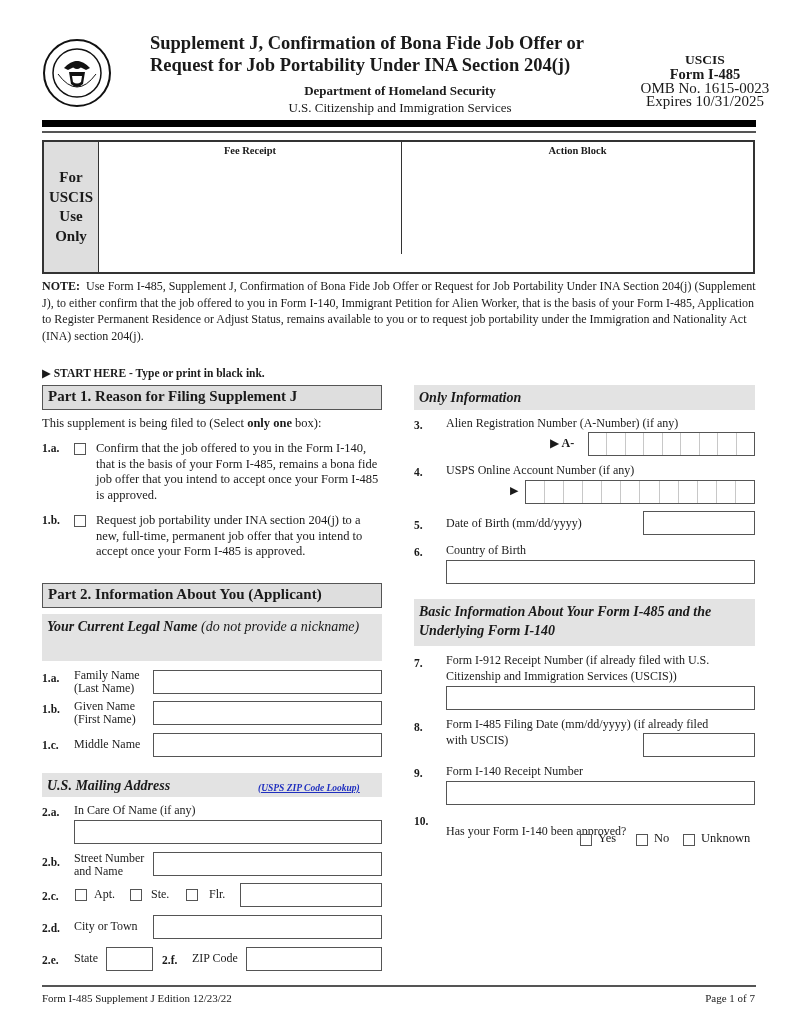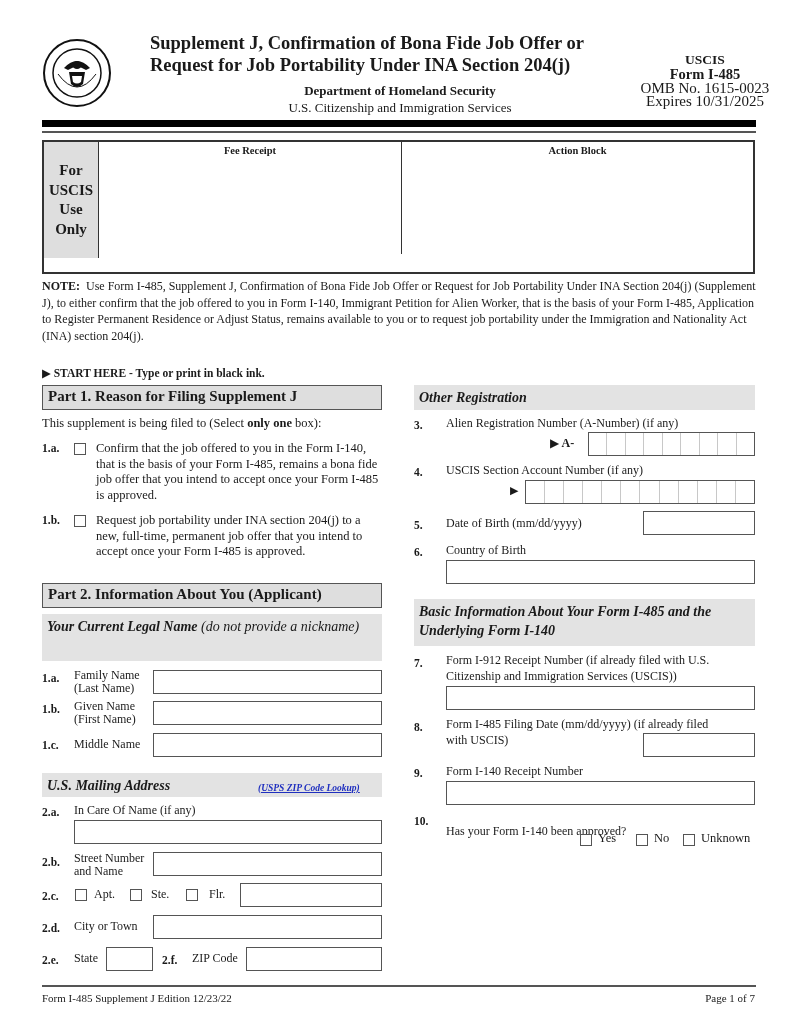--- a/index.html
+++ b/index.html
@@ -14,21 +14,21 @@
   .dept .b { font-weight: bold; }
   .formid { left: 640px; top: 52px; width: 130px; text-align: center; line-height: 15px; }
   .formid .uscis { font-weight: bold; font-size: 13.5px; }
   .formid .fnum { font-weight: bold; font-size: 14.5px; text-align: center; }
   .formid .small { font-size: 15px; line-height: 13px; }
   .rule-thick { left: 42px; top: 120px; width: 714px; height: 7px; background: #000; }
   .rule-thin  { left: 42px; top: 131px; width: 714px; height: 2px; background: #555; }
 
   
   .uscis-box { left: 42px; top: 140px; width: 713px; height: 134px; border: 2px solid #333; box-sizing: border-box; }
-  .uscis-side { left: 0; top: 0; width: 55px; height: 116px; background: #dedede; border-right: 1.5px solid #333; box-sizing: border-box;
+  .uscis-side { left: 0; top: 0; width: 55px; height: 130px; background: #dedede; border-right: 1.5px solid #333; box-sizing: border-box;
                 display: flex; align-items: center; justify-content: center; text-align: center; font-weight: bold; font-size: 15px; line-height: 19.5px; }
   .fee { left: 55px; top: 0; width: 303px; height: 112px; border-right: 1.5px solid #333; box-sizing: border-box; }
   .action { left: 358px; top: 0; width: 351px; height: 130px; }
   .blk-label { position: absolute; top: 3px; width: 100%; text-align: center; font-weight: bold; font-size: 10.5px; }
 
   
   .note { left: 42px; top: 278px; width: 716px; font-size: 12px; line-height: 16.5px; }
   .note b { font-weight: bold; }
   .start { left: 42px; top: 366px; font-size: 11.5px; font-weight: bold; }
 
@@ -174,39 +174,39 @@
 <input class="abs field" style="left: 153px; top: 915px; width: 229px; height: 24px;" value="">
 
 <span class="abs num" style="left:42px; top:954px;">2.e.</span>
 <div class="abs txt" style="left:74px; top:951px; font-size:12px;">State</div>
 <input class="abs field" style="left: 106px; top: 947px; width: 47px; height: 24px;" value="">
 <span class="abs num" style="left:162px; top:954px;">2.f.</span>
 <div class="abs txt" style="left:192px; top:951px; font-size:12px;">ZIP Code</div>
 <input class="abs field" style="left: 246px; top: 947px; width: 136px; height: 24px;" value="">
 
 <div class="abs sub-hdr" style="left:414px; top:385px; width:341px; height:25px;">
-  <span>Other Registration</span>
+  <span>Only Information</span>
 </div>
 <span class="abs num" style="left:414px; top:419px;">3.</span>
 <div class="abs txt" style="left:446px; top:416px; font-size:12px;">Alien Registration Number (A-Number) (if any)</div>
 <span class="abs" style="left:550px; top:436px; font-weight:bold; font-size:12px;">▶ A-</span>
 <div class="abs cells" style="left:588px; top:432px; width:167px;" id="a-cells">
     <div class="cell"></div>
     <div class="cell"></div>
     <div class="cell"></div>
     <div class="cell"></div>
     <div class="cell"></div>
     <div class="cell"></div>
     <div class="cell"></div>
     <div class="cell"></div>
     <div class="cell"></div>
   </div>
 
 <span class="abs num" style="left:414px; top:466px;">4.</span>
-<div class="abs txt" style="left:446px; top:463px; font-size:12px;">USCIS Section Account Number (if any)</div>
+<div class="abs txt" style="left:446px; top:463px; font-size:12px;">USPS Online Account Number (if any)</div>
 <span class="abs" style="left:510px; top:484px; font-size:11px;">▶</span>
 <div class="abs cells" style="left:525px; top:480px; width:230px;" id="acct-cells">
     <div class="cell"></div>
     <div class="cell"></div>
     <div class="cell"></div>
     <div class="cell"></div>
     <div class="cell"></div>
     <div class="cell"></div>
     <div class="cell"></div>
     <div class="cell"></div>

